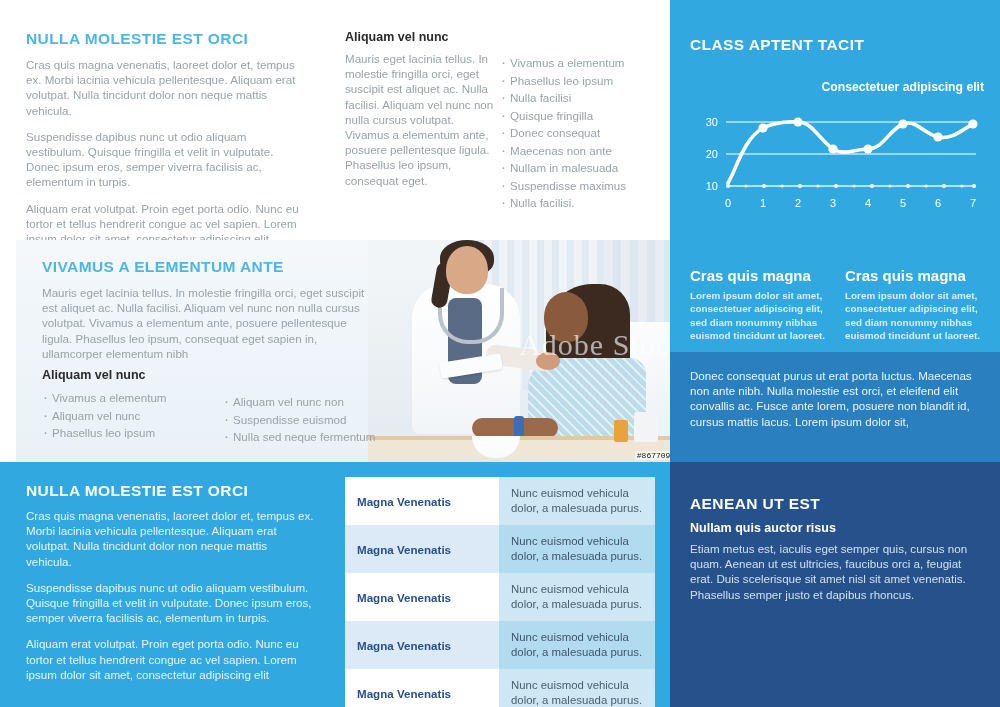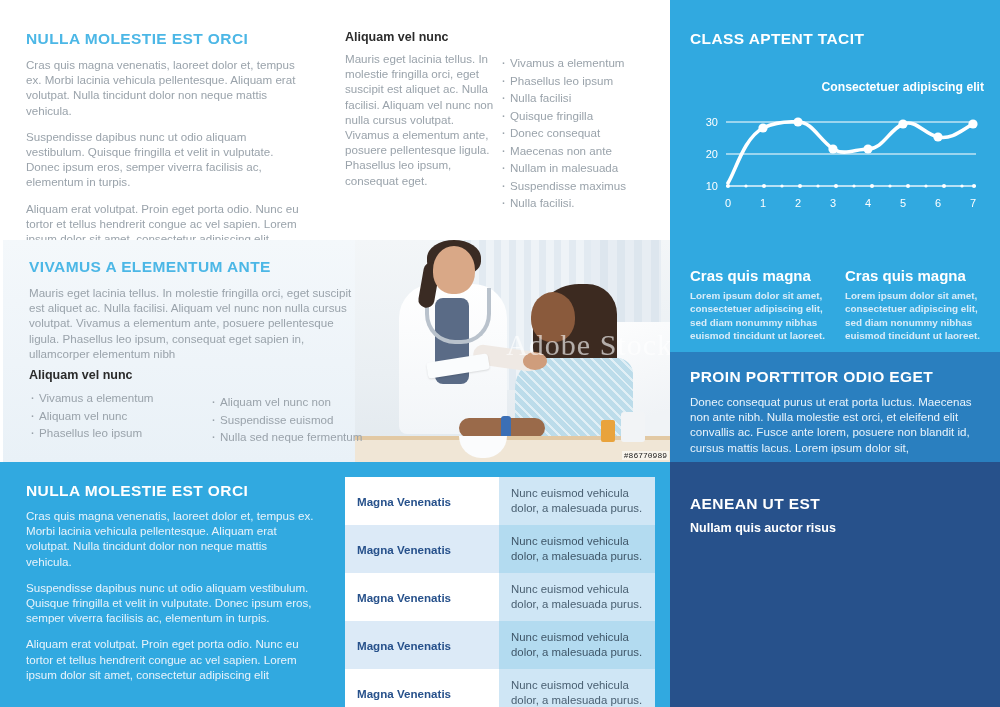--- a/index.html
+++ b/index.html
@@ -34,21 +34,21 @@
   ul.bul li:before{content:"·";position:absolute;left:1px;top:-1px;font-size:15px;line-height:17.5px;}
 
   
   .top-band{position:absolute;left:0;top:0;width:670px;height:240px;background:#ffffff;}
   .col-a{position:absolute;left:26px;top:30px;width:282px;}
   .col-b{position:absolute;left:345px;top:30px;width:155px;}
   .col-c{position:absolute;left:500px;top:54px;width:150px;}
 
   
   .mid-band{
-    position:absolute;left:3px;top:240px;width:590px;height:222px;
+    position:absolute;left:16px;top:240px;width:590px;height:222px;
     background:linear-gradient(180deg,#f4f8fb 0%,#eef4f9 55%,#e9f1f7 100%);
   }
   .mid-text{position:absolute;left:26px;top:18px;width:330px;z-index:3;}
   .mid-lists{position:absolute;left:26px;top:128px;width:340px;z-index:3;display:flex;gap:22px;}
   .mid-lists .lc{width:160px;}
 
   
   .photo{
     position:absolute;left:352px;top:0;width:318px;height:222px;overflow:hidden;
     background:#e6edf2;
@@ -112,21 +112,21 @@
   table.kv tr.odd td.k{background:#ffffff;}
   table.kv tr.odd td.v{background:#cfe6f5;color:#4a6072;}
   table.kv tr.even td.k{background:#dceaf7;}
   table.kv tr.even td.v{background:#b3dbf0;color:#3f5668;}
 
   
   .r-top{position:absolute;left:670px;top:0;width:330px;height:352px;background:#31a9e0;}
   .r-mid{position:absolute;left:670px;top:352px;width:330px;height:110px;background:#2a7fbf;}
   .r-bot{position:absolute;left:670px;top:462px;width:330px;height:245px;background:#27518b;}
 
-  .r-title{position:absolute;left:20px;top:30px;}
+  .r-title{position:absolute;left:20px;top:36px;}
   .chart-box{position:absolute;left:14px;top:80px;width:300px;height:140px;}
   .chart-title{
     color:#ffffff;font-size:12.2px;font-weight:bold;text-align:right;margin:0 0 10px 0;
   }
   .chart-svg{display:block;}
   .cards{position:absolute;left:20px;top:255px;width:290px;display:flex;gap:20px;}
   .card{width:135px;}
   .card .ct{color:#ffffff;font-size:15px;font-weight:bold;margin:12px 0 5px 0;}
   .card .cb{color:#d8ecf8;font-size:9.9px;line-height:13.4px;margin:0;font-weight:bold;}
 
@@ -326,25 +326,25 @@
       </div>
       <div class="card">
         <div class="ct">Cras quis magna</div>
         <p class="cb">Lorem ipsum dolor sit amet, consectetuer adipiscing elit, sed diam nonummy nibhas euismod tincidunt ut laoreet.</p>
       </div>
     </div>
   </div>
 
   <div class="r-mid">
     <div class="r-mid-inner">
-      <h2 class="h-white">PROIN PORTTITOR ODIO EGET</h2>
       <p class="body white">Donec consequat purus ut erat porta luctus. Maecenas non ante nibh. Nulla molestie est orci, et eleifend elit convallis ac. Fusce ante lorem, posuere non blandit id, cursus mattis lacus. Lorem ipsum dolor sit,</p>
     </div>
   </div>
 
   <div class="r-bot">
     <div class="r-bot-inner">
       <h2 class="h-white">AENEAN UT EST</h2>
       <h3 class="sub-white">Nullam quis auctor risus</h3>
+      <p class="body white-dim">Etiam metus est, iaculis eget semper quis, cursus non quam. Aenean ut est ultricies, faucibus orci a, feugiat erat. Duis scelerisque sit amet nisl sit amet venenatis. Phasellus semper justo et dapibus rhoncus.</p>
     </div>
   </div>
 
 </div>
 
 </body></html>

